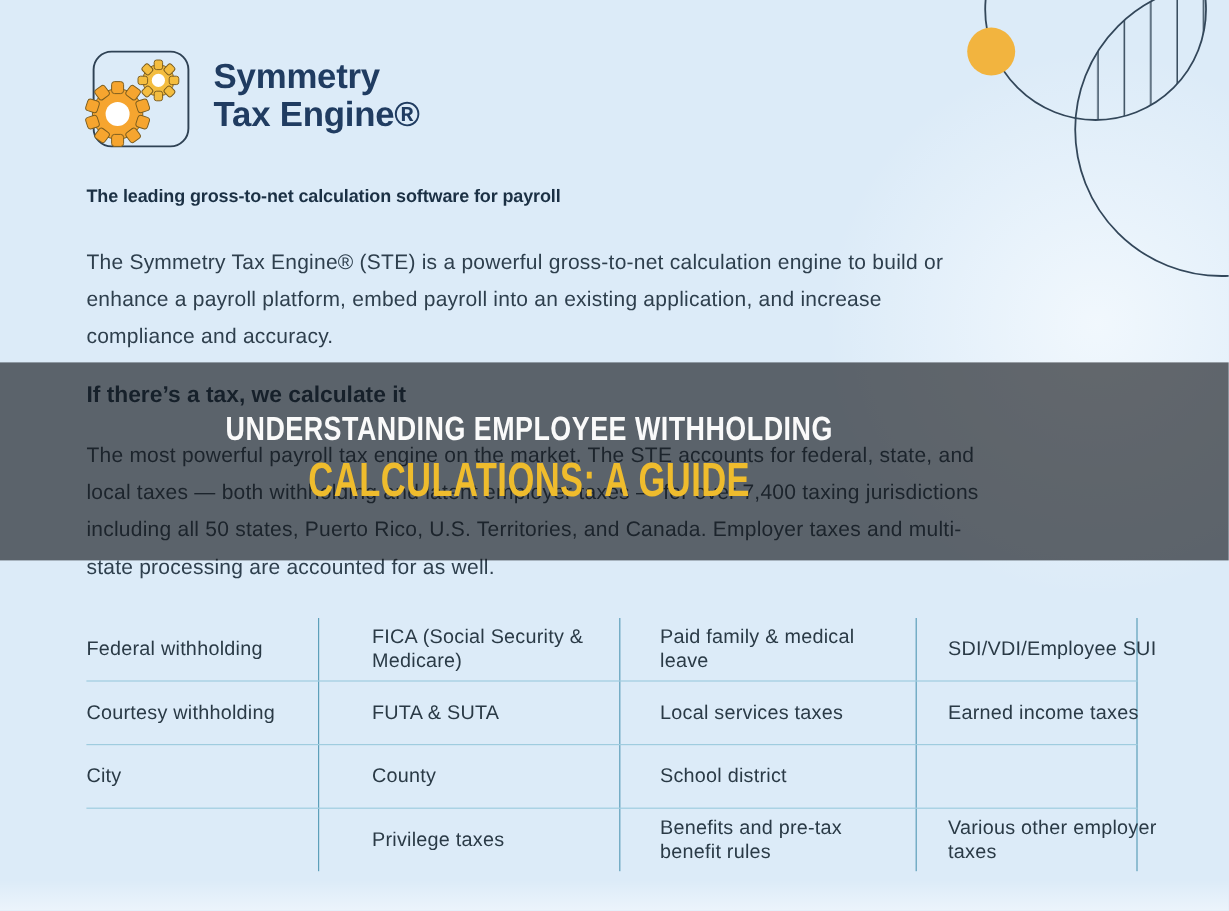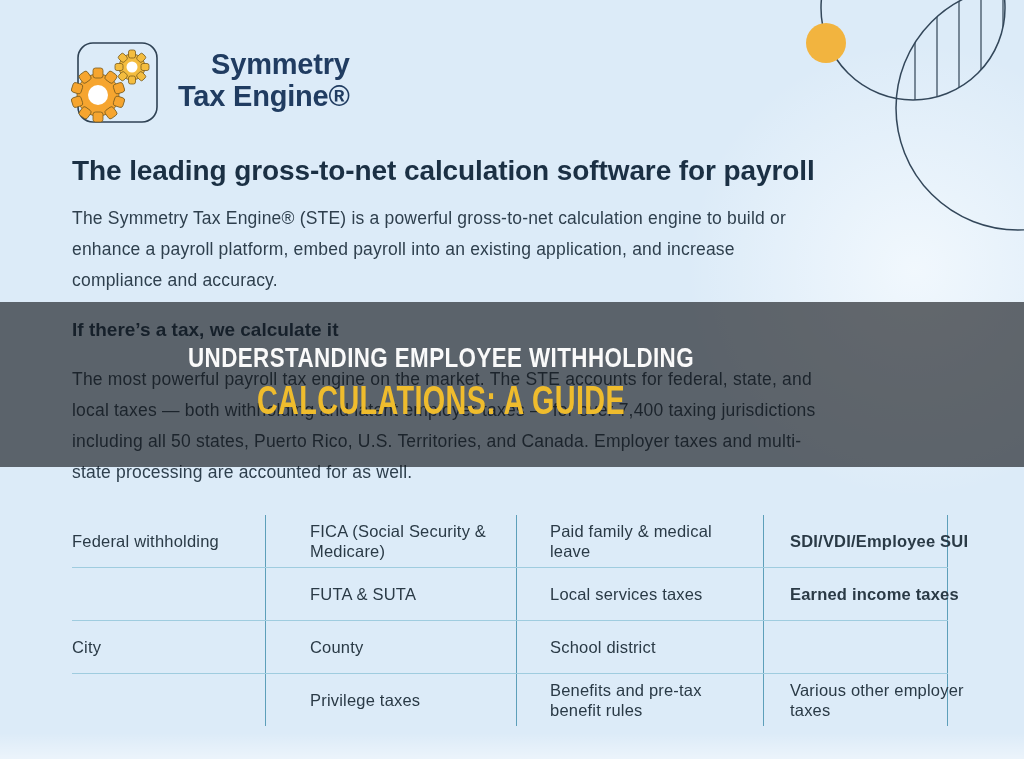--- a/index.html
+++ b/index.html
@@ -23,32 +23,32 @@
   .bg-bottom {
     position:absolute; left:0; right:0; bottom:0; height:26px;
     background:linear-gradient(to bottom, rgba(255,255,255,0) 0%, rgba(255,255,255,0.45) 100%);
     pointer-events:none;
   }
 
   
   .deco-circles { position:absolute; left:760px; top:-100px; }
 
   
-  .logo { position:absolute; left:58px; top:33px; width:420px; height:110px;text-align:right; }
+  .logo { position:absolute; left:58px; top:33px; width:420px; height:110px; }
   .logo-icon { position:absolute; left:0; top:0; }
   .logo-text {
     position:absolute; left:120px; top:15px;
     font-size:29px; font-weight:600; line-height:32px;
     color:#203c61; letter-spacing:-0.2px;
   }
 
   
   .headline {
     position:absolute; left:72px; top:155px;
-    font-size:28px; font-weight:700; color:#1b3044; letter-spacing:-0.1px;
+    font-size:15px; font-weight:700; color:#1b3044; letter-spacing:-0.1px;
   }
   .para { position:absolute; left:72px; font-size:17.5px; color:#2e3f4d; }
   .para .pline { height:31px; line-height:31px; letter-spacing:0.2px; white-space:nowrap; }
   .para1 { top:203px; }
   .subhead {
     position:absolute; left:72px; top:319px;
     font-size:19px; font-weight:700; color:#1c3347;
   }
   .para2 { top:364px; }
 
@@ -80,21 +80,21 @@
     font-size:16.5px; line-height:20px; color:#2a3a46; letter-spacing:0.2px;
   }
   .r1 { top:0;    height:52px; }
   .r2 { top:53px; height:52px; }
   .r3 { top:106px;height:52px; }
   .r4 { top:159px;height:52px; }
   .c1 { left:0;    width:185px; }
   .c2 { left:238px; width:205px; }
   .c3 { left:478px; width:205px; }
   .c4 { left:718px; width:185px; }
-  .nowrap { white-space:nowrap;font-weight:bold; }
+  .nowrap { white-space:nowrap; }
 
   
   .deco-dot {
     position:absolute; left:806px; top:23px; width:40px; height:40px;
     border-radius:50%; background:#f2b43f;
   }
 
   
   .watermark {
     position:absolute; left:902px; top:698px; display:flex; align-items:center;
@@ -202,20 +202,21 @@
     <div class="vline vl4"></div>
     <div class="hline hl1"></div>
     <div class="hline hl2"></div>
     <div class="hline hl3"></div>
 
     <div class="cell r1 c1">Federal withholding</div>
     <div class="cell r1 c2">FICA (Social Security &amp; Medicare)</div>
     <div class="cell r1 c3">Paid family &amp; medical leave</div>
     <div class="cell r1 c4 nowrap">SDI/VDI/Employee SUI</div>
 
+    <div class="cell r2 c1">Courtesy withholding</div>
     <div class="cell r2 c2">FUTA &amp; SUTA</div>
     <div class="cell r2 c3">Local services taxes</div>
     <div class="cell r2 c4 nowrap">Earned income taxes</div>
 
     <div class="cell r3 c1">City</div>
     <div class="cell r3 c2">County</div>
     <div class="cell r3 c3">School district</div>
 
     <div class="cell r4 c2">Privilege taxes</div>
     <div class="cell r4 c3">Benefits and pre-tax benefit rules</div>

